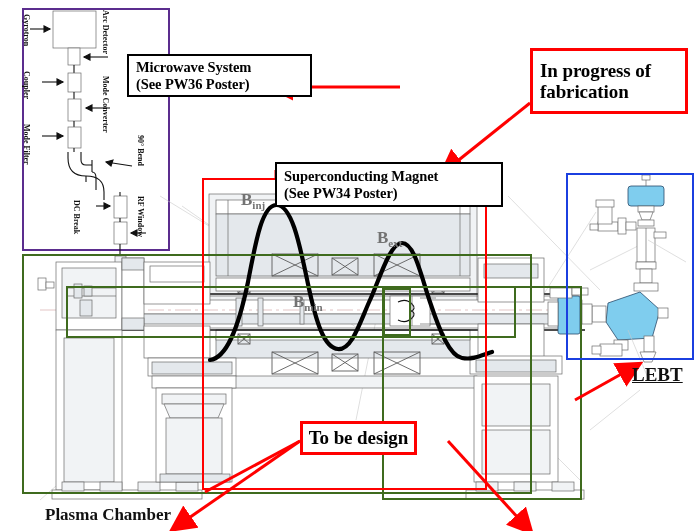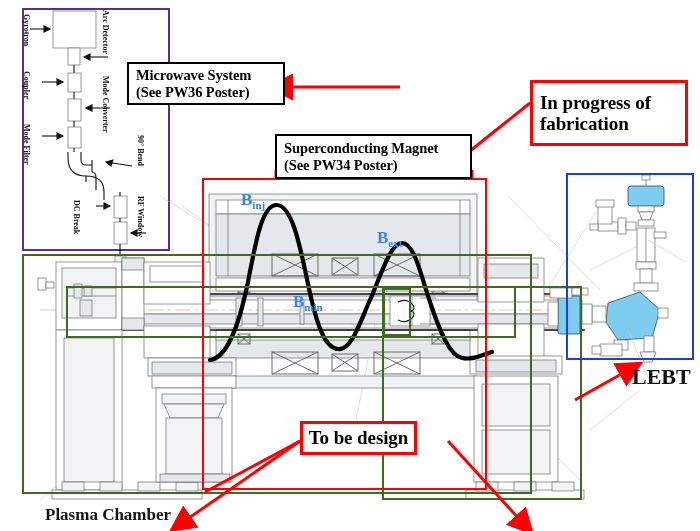--- a/index.html
+++ b/index.html
@@ -28,21 +28,21 @@
   .caption{font-weight:bold;color:#111;white-space:nowrap;}
 
   
   .vlabel{
     font-weight:bold;font-size:8px;color:#111;white-space:nowrap;
     transform-origin:left top;transform:rotate(90deg);
     letter-spacing:0px;
   }
 
   
-  .blabel{font-weight:bold;color:#3b82f6;white-space:nowrap;font-size:17px;font-family:Liberation Serif, serif;}
+  .blabel{font-weight:bold;color:#737373;white-space:nowrap;font-size:17px;font-family:Liberation Serif, serif;}
   .blabel sub{font-size:11px;font-weight:bold;}
 
   svg{position:absolute;left:0;top:0;overflow:visible;}
   .ln{stroke:#6b6b6b;stroke-width:.7;fill:none;}
   .thin{stroke:#c9c9c9;stroke-width:.6;fill:none;}
   .blk{stroke:#111;stroke-width:1.1;fill:none;}
   .fillw{fill:#ffffff;stroke:#6b6b6b;stroke-width:.7;}
   .fillg{fill:#f1f3f5;stroke:#6b6b6b;stroke-width:.7;}
   .fillg2{fill:#e4e8ec;stroke:#6b6b6b;stroke-width:.7;}
   .fillblue{fill:#7fcdee;stroke:#2a4a6a;stroke-width:.8;}
@@ -341,46 +341,46 @@
     <line class="redarrow" x1="472" y1="178" x2="472" y2="170" stroke-width="2.5"></line>
 
     <line class="redarrow" x1="300" y1="441" x2="186" y2="520" marker-end="url(#rh)"></line>
     <line class="redarrow" x1="300" y1="441" x2="205" y2="492" stroke-width="3"></line>
 
     <line class="redarrow" x1="448" y1="441" x2="520" y2="520" marker-end="url(#rh)"></line>
 
     <line class="redarrow" x1="575" y1="400" x2="625" y2="372" marker-end="url(#rh)"></line>
   </svg>
 
-  <div class="abs callout" style="left:127px;top:62px;width:158px;height:43px;font-size:14.5px;">
+  <div class="abs callout" style="left:127px;top:54px;width:185px;height:43px;font-size:14.5px;">
     <span>Microwave System</span>
     <span>(See PW36 Poster)</span>
   </div>
 
-  <div class="abs callout" style="left:275px;top:134px;width:197px;height:45px;font-size:14.5px;">
+  <div class="abs callout" style="left:275px;top:162px;width:228px;height:45px;font-size:14.5px;">
     <span>Superconducting Magnet</span>
     <span>(See PW34 Poster)</span>
   </div>
 
-  <div class="abs callout red" style="left:530px;top:48px;width:158px;height:66px;font-size:19px;border-width:3px;margin-top:32px;">
+  <div class="abs callout red" style="left:530px;top:48px;width:158px;height:66px;font-size:19px;border-width:3px;">
     <span>In progress of</span>
     <span>fabrication</span>
   </div>
 
   <div class="abs callout red" style="left:300px;top:421px;width:117px;height:34px;font-size:19px;border-width:3px;
               align-items:center;justify-content:center;">
     <span>To be design</span>
   </div>
 
   <div class="abs blabel" style="left:241px;top:190px;">
     <span>B</span><sub>inj</sub>
   </div>
   <div class="abs blabel" style="left:377px;top:228px;">
     <span>B</span><sub>ext</sub>
   </div>
   <div class="abs blabel" style="left:293px;top:292px;">
     <span>B</span><sub>min</sub>
   </div>
 
   <div class="abs caption" style="left:45px;top:505px;font-size:17px;">Plasma Chamber</div>
-  <div class="abs caption" style="left:632px;top:364px;font-size:22px;">LEBT</div>
+  <div class="abs caption" style="left:632px;top:364px;font-size:19px;text-decoration:underline;">LEBT</div>
 
 </div>
 
 </body></html>

